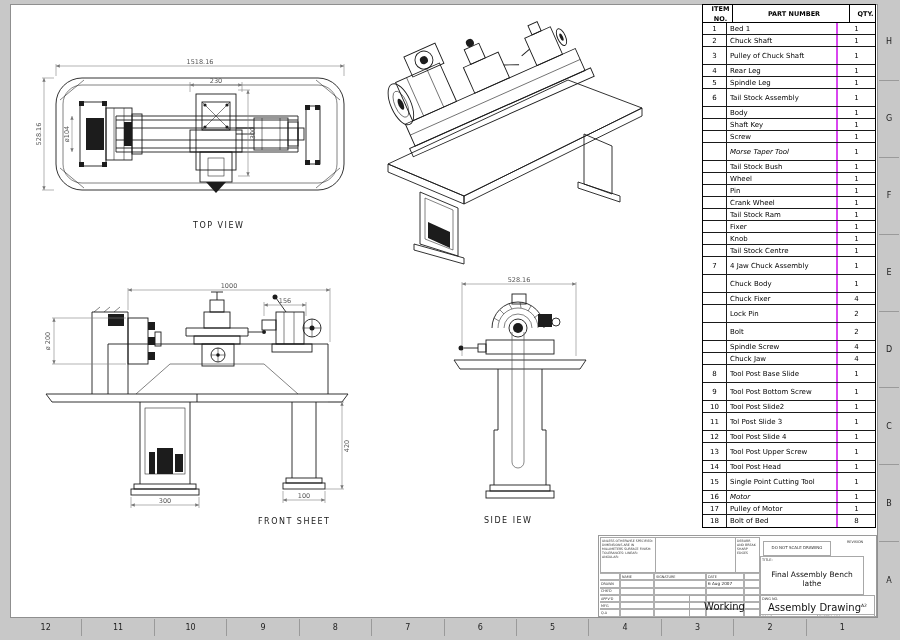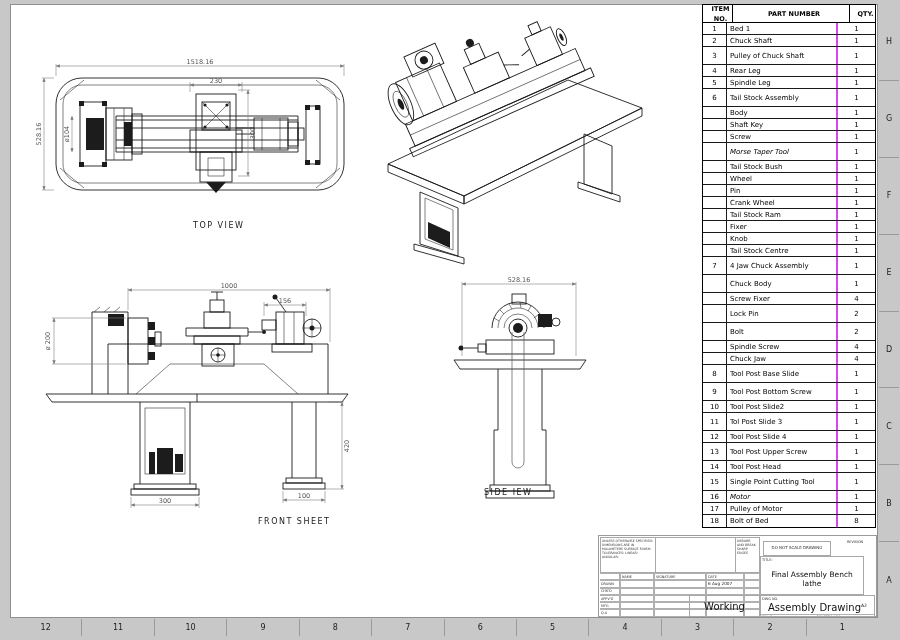--- a/index.html
+++ b/index.html
@@ -239,21 +239,21 @@
       <circle class="dk" cx="19" cy="78" r="2.5"></circle>
 
     <path class="ln" d="M12,90 H144 M18,99 H138 M12,90 L18,99 M144,90 L138,99"></path>
 
     <path class="ln" d="M56,99 V160 M100,99 V160 M56,160 H52 M100,160 H104 M52,160 V215 M104,160 V215"></path>
     <rect class="ln" x="48" y="215" width="60" height="6"></rect>
     <rect class="ln" x="44" y="221" width="68" height="7"></rect>
 
     <path d="M70,62 V192 a6,6 0 0 0 12,0 V62" fill="none" stroke="#555" stroke-width="0.7"></path>
   </svg>
-  <div class="vlabel" style="left:484px;top:488px;">SIDE IEW</div>
+  <div class="vlabel" style="left:484px;top:516px;">SIDE IEW</div>
 
   <svg style="left:372px;top:6px;" width="300" height="262" viewBox="0 0 300 262">
 
     <polygon class="ln" points="16,158 196,74 270,102 92,190" fill="#fff"></polygon>
     <polygon class="ln" points="16,158 92,190 92,198 16,166"></polygon>
     <polygon class="ln" points="92,190 270,102 270,110 92,198"></polygon>
 
     <polygon class="ln" points="48,186 86,202 86,250 48,238"></polygon>
     <polygon class="lt" points="53,192 81,204 81,244 53,233"></polygon>
     <polygon class="dk" points="56,216 78,226 78,242 56,232"></polygon>
@@ -388,21 +388,21 @@
           <div class="bc part">4 Jaw Chuck Assembly</div>
           <div class="bc qty">1</div>
         </div>
         <div class="bom-row tall">
           <div class="bc item"></div>
           <div class="bc part ind1">Chuck Body</div>
           <div class="bc qty">1</div>
         </div>
         <div class="bom-row">
           <div class="bc item"></div>
-          <div class="bc part ind1">Screw Fixer</div>
+          <div class="bc part ind1">Chuck Fixer</div>
           <div class="bc qty">4</div>
         </div>
         <div class="bom-row tall">
           <div class="bc item"></div>
           <div class="bc part ind1">Lock Pin</div>
           <div class="bc qty">2</div>
         </div>
         <div class="bom-row tall">
           <div class="bc item"></div>
           <div class="bc part ind1">Bolt</div>

